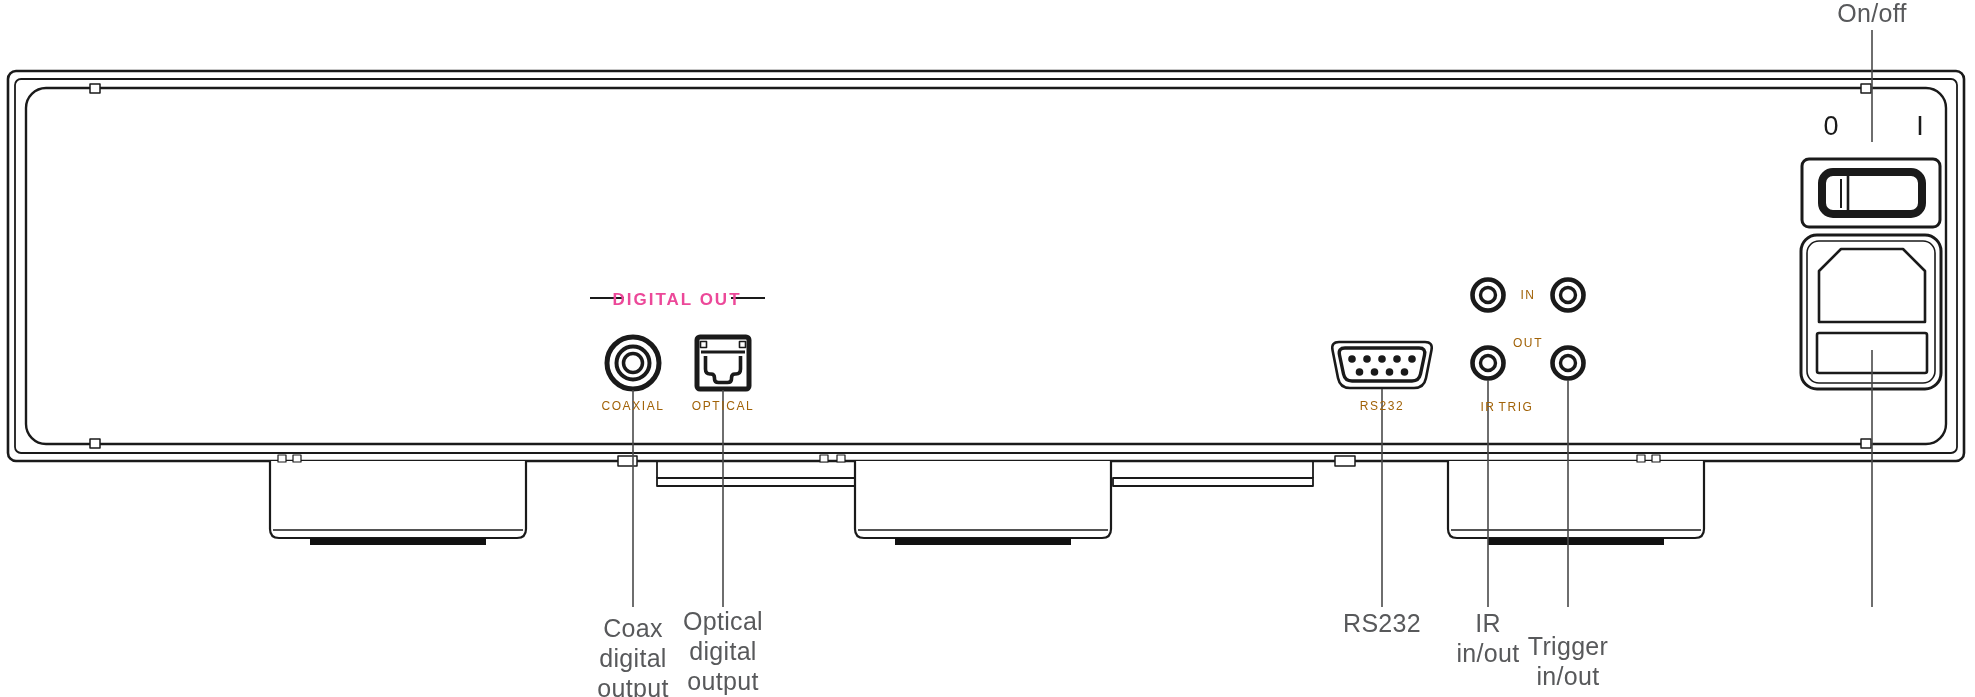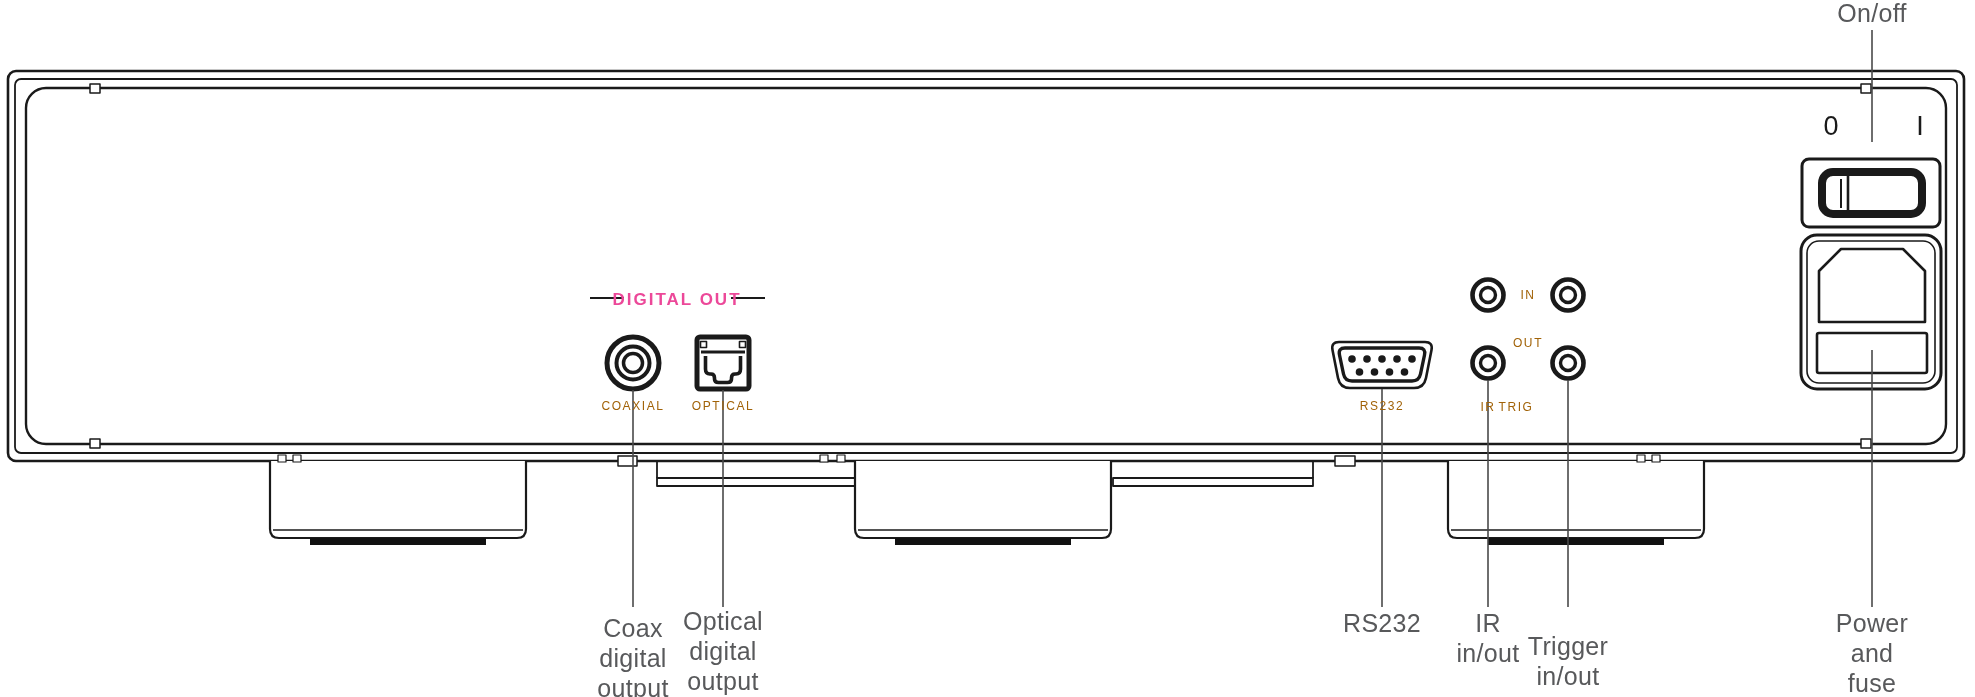--- a/index.html
+++ b/index.html
@@ -152,15 +152,13 @@
 digital
 output</div>
   <div class="lbl callout" style="left:723px;top:606px;">Optical
 digital
 output</div>
   <div class="lbl callout" style="left:1382px;top:608px;">RS232</div>
   <div class="lbl callout" style="left:1488px;top:608px;">IR
 in/out</div>
   <div class="lbl callout" style="left:1568px;top:623px;margin-top:8px;">Trigger
 in/out</div>
-  <div class="lbl callout" style="left:1872px;top:608px;">Power and
-fuse</div>
 </div>
 
 </body></html>

